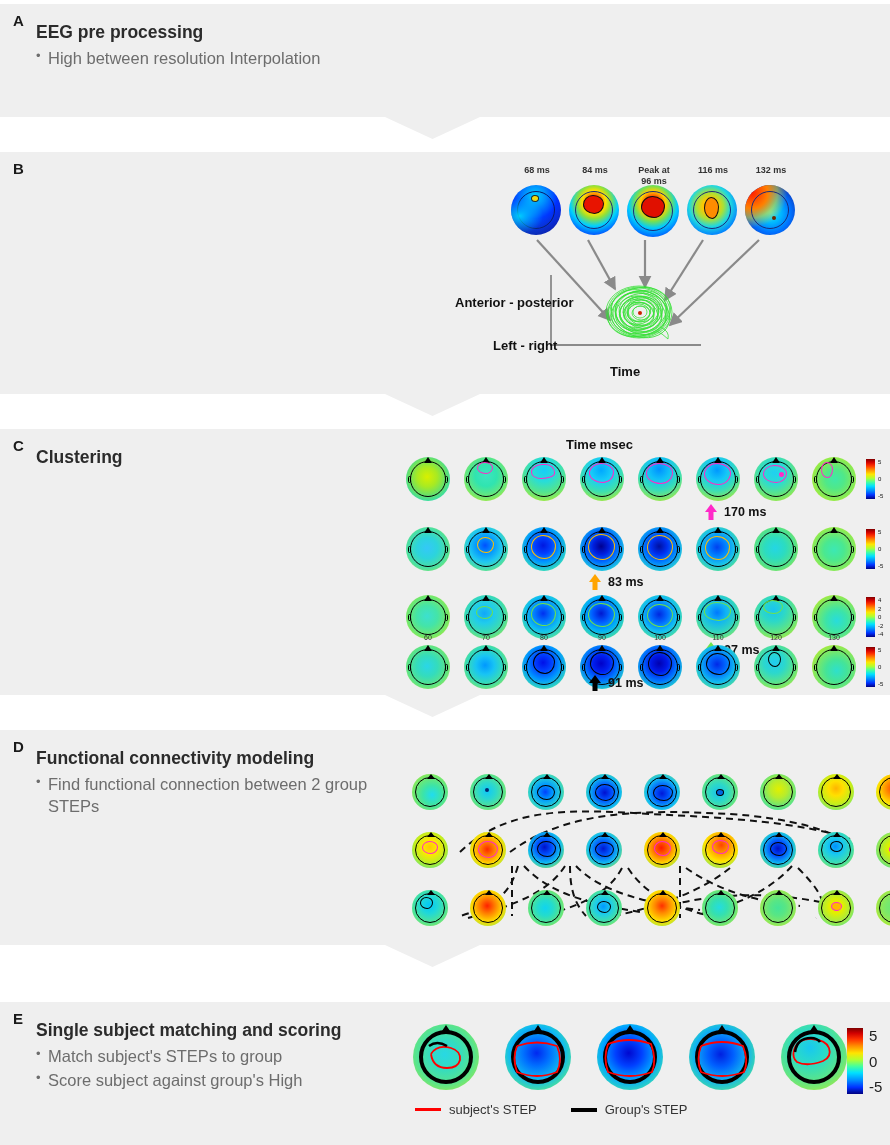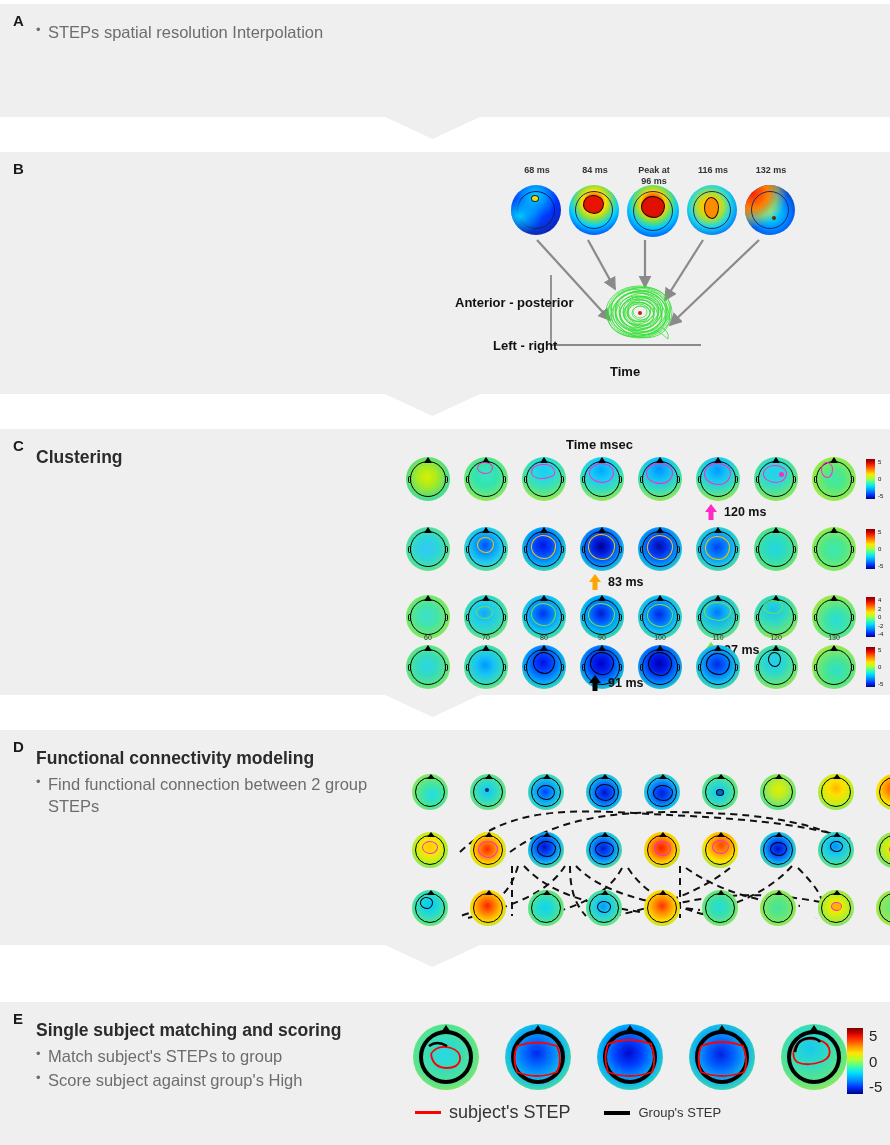--- a/index.html
+++ b/index.html
@@ -40,22 +40,23 @@
   .peaklabel{position:absolute;font-size:12.5px;font-weight:bold;color:#111;}
 
   svg{display:block;overflow:visible;}
 </style>
 </head>
 <body>
 
 <div class="panel" style="top:4px;height:113px;">
   <div class="panel-letter">A</div>
   <div class="panel-text">
+    <div class="panel-title">EEG pre processing</div>
     <ul class="bullets">
-      <li>STEPs spatial resolution Interpolation</li>
+      <li>High between resolution Interpolation</li>
     </ul>
   </div>
 </div>
 <div class="connector" style="top:117px;left:385px;"></div>
 
 <div class="panel" style="top:152px;height:242px;">
   <div class="panel-letter">B</div>
 
   <div class="art" style="left:455px;top:5px;width:420px;height:232px;">
     <div class="tlabel" style="left:54px;top:8px;width:56px;font-size:9px;font-weight:bold;">68 ms</div>
@@ -235,21 +236,21 @@
         <div class="ticks">
           <span>5</span>
           <span>0</span>
           <span>-5</span>
         </div>
       </div>
 
       <svg style="position:absolute;left:306px;top:74px;width:16px;height:18px;">
         <path d="M7,1 L13,9 L9.5,9 L9.5,17 L4.5,17 L4.5,9 L1,9 Z" fill="#ff29c8"></path>
       </svg>
-      <div class="peaklabel" style="left:326px;top:76px;">120 ms</div>
+      <div class="peaklabel" style="left:326px;top:76px;">170 ms</div>
     </div>
 
     <div>
       <div class="topo" style="position:absolute;left:8px;top:98px;width:44px;height:44px;">
         <div class="disc" style="background:radial-gradient(circle at 48% 48%,#34c8f8 0%,#2cd4dc 32%,#4ce0a0 62%,#90e858 88%,#c0ee20 100%);"></div>
         <div class="head" style="left:4px;top:4px;width:36px;height:36px;"></div>
         <div class="nose" style="left:18px;top:0px;border-bottom:6px solid #000;"></div>
         <div class="ear" style="left:2px;top:19px;"></div>
           <div class="ear" style="right:2px;top:19px;"></div>
       </div>
@@ -746,18 +747,18 @@
       <div class="bar"></div>
       <div class="ticks">
         <span>5</span>
         <span>0</span>
         <span>-5</span>
       </div>
     </div>
 
     <div style="position:absolute;left:10px;top:82px;display:flex;align-items:center;gap:8px;">
       <span style="display:inline-block;width:26px;height:3px;background:#ff0000;"></span>
-      <span style="font-size:18px;color:#333;">subject's STEP</span>
+      <span style="font-size:13px;color:#333;">subject's STEP</span>
       <span style="display:inline-block;width:26px;height:4px;background:#000;margin-left:26px;"></span>
       <span style="font-size:13px;color:#333;">Group's STEP</span>
     </div>
   </div>
 </div>
 
 </body></html>

